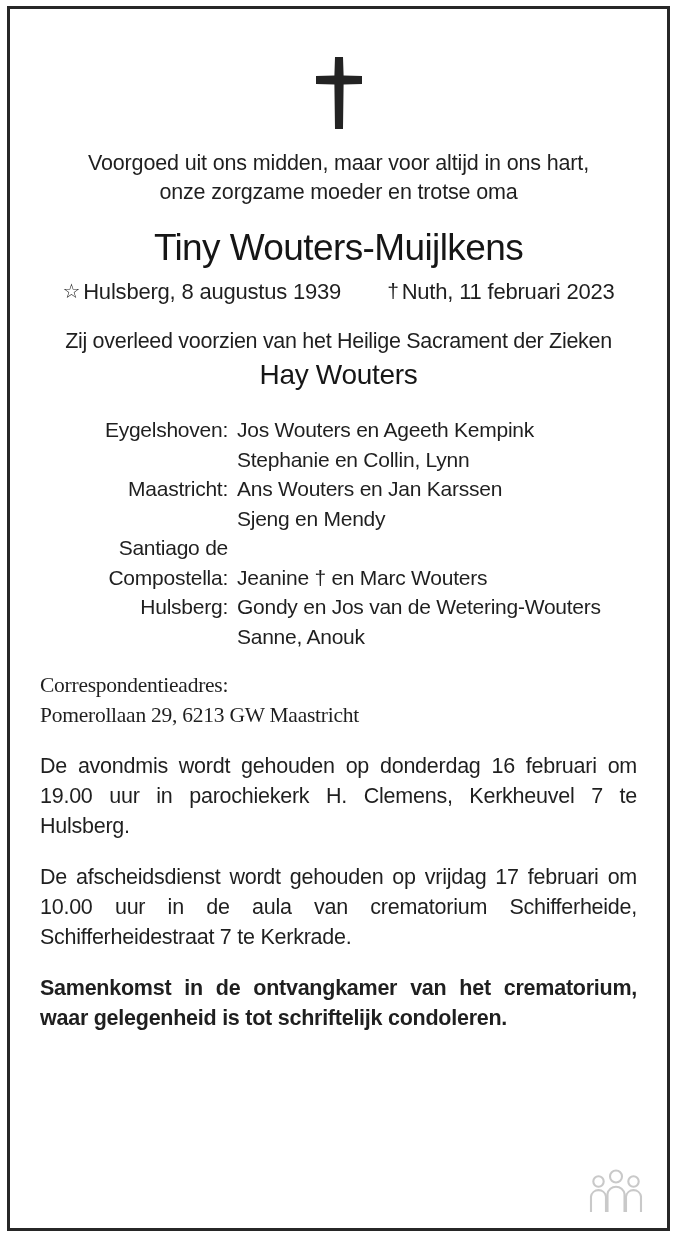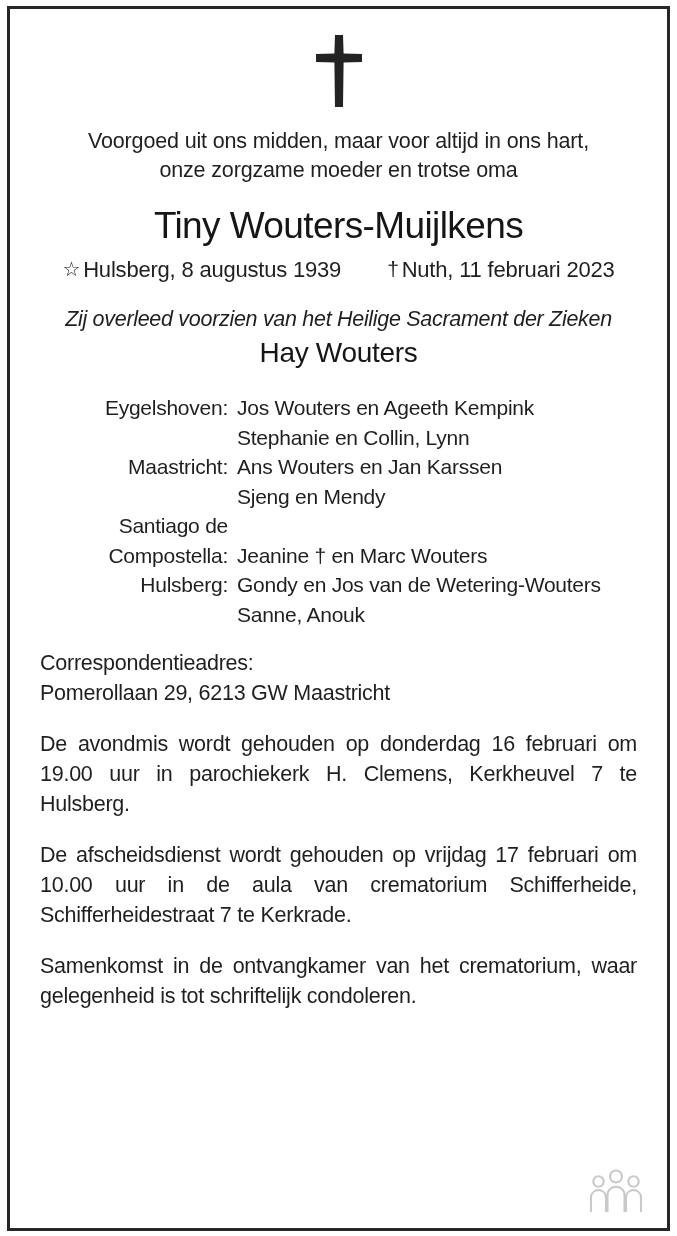--- a/index.html
+++ b/index.html
@@ -32,21 +32,21 @@
     border: 3px solid #272727;
     background: #ffffff;
     position: relative;
     overflow: hidden;
   }
 
   .inner {
     box-sizing: border-box;
     width: 100%;
     height: 100%;
-    padding: 18px 30px 10px 30px;
+    padding: 40px 30px 10px 30px;
     position: relative;
   }
 
   
   .cross-wrap {
     text-align: center;
     margin: 6px 0 0 0;
     height: 78px;
   }
   .cross-svg { display: inline-block; }
@@ -97,21 +97,20 @@
 
   
   .sacrament {
     text-align: center;
     font-size: 21.5px;
     line-height: 29px;
     letter-spacing: -0.3px;
     margin-top: 20px;
     color: #1f1f1f;
     white-space: nowrap;
-    font-style: italic;
   }
 
   
   .widow-of {
     text-align: center;
     font-size: 20px;
     line-height: 27px;
     margin-top: 39px;
     color: #1f1f1f;
   }
@@ -153,34 +152,34 @@
   }
 
   
   .corr {
     margin-top: 19px;
     font-size: 21.5px;
     line-height: 30px;
     letter-spacing: -0.25px;
     color: #1f1f1f;
   }
-  .corr div { white-space: nowrap; }
+  .corr div { white-space: nowrap; font-family: Liberation Serif, serif; }
 
   
   .para {
     margin-top: 21px;
     font-size: 21.5px;
     line-height: 30px;
     letter-spacing: -0.25px;
     text-align: justify;
     text-justify: inter-word;
     color: #1f1f1f;
   }
   .para.first { margin-top: 20px; }
-  .para:last-of-type { margin-bottom: 0; }
+  .para:last-of-type { margin-bottom: 0; font-weight: bold; }
 
   
   .logo {
     position: absolute;
     right: 23px;
     bottom: 14px;
     width: 56px;
     height: 46px;
   }
 </style>

